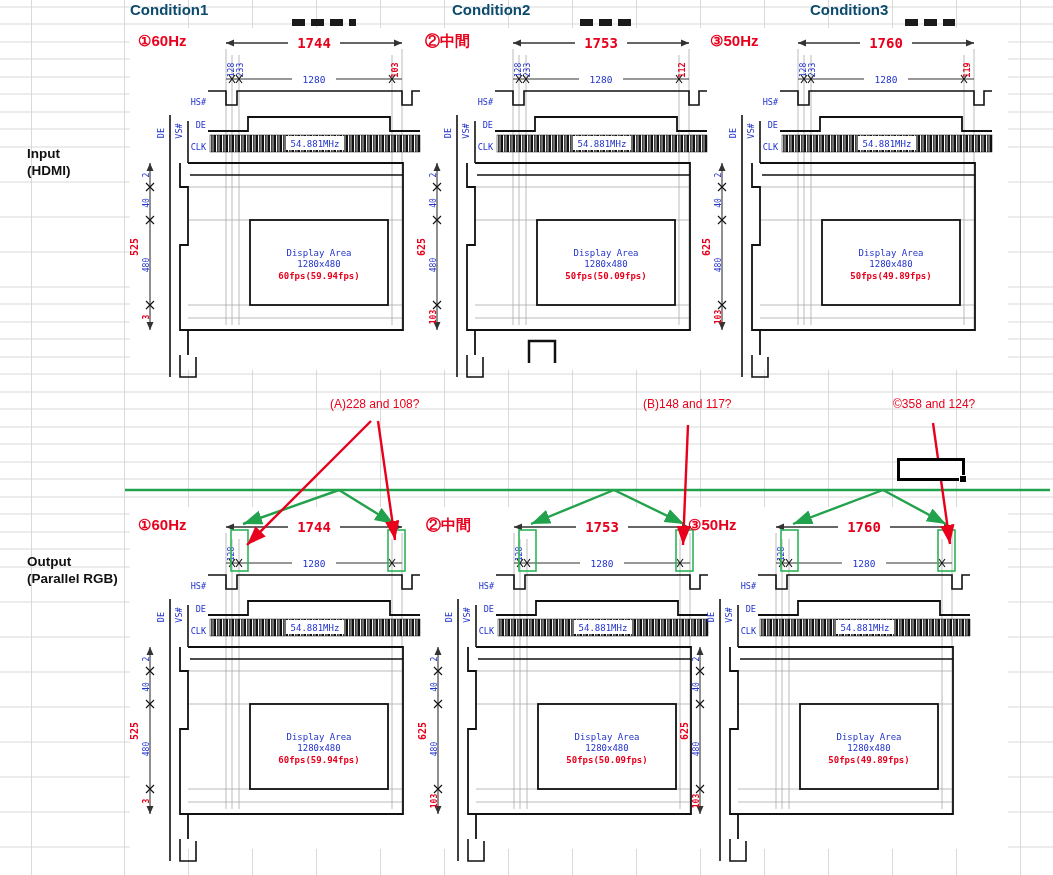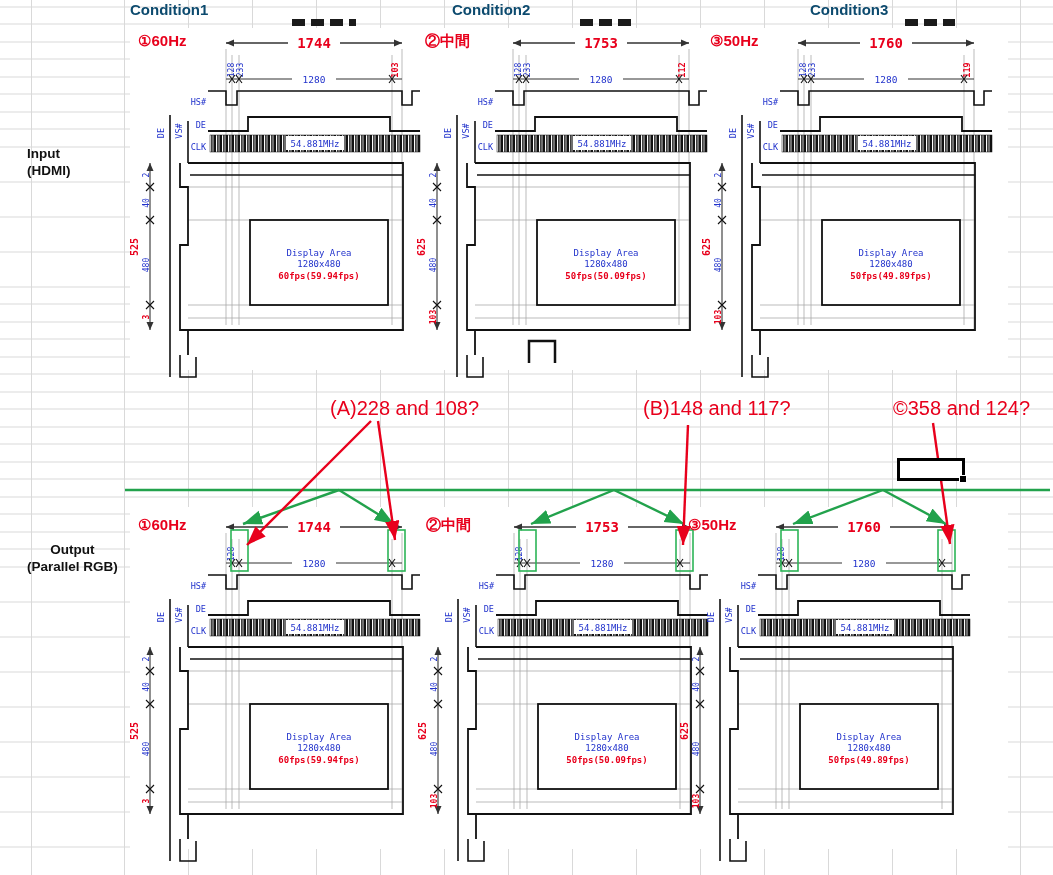--- a/index.html
+++ b/index.html
@@ -15,22 +15,22 @@
       repeating-linear-gradient(to bottom,transparent 0 16.5px,#d9d9d9 16.5px 17.5px);
     background-position:61px 7.5px;
   }
   .cover{position:absolute;background:#fff;}
   #cover-input{left:130px;top:28px;width:878px;height:342px;}
   #cover-output{left:130px;top:507px;width:878px;height:342px;}
   .cond-header{position:absolute;top:1px;font-size:15px;font-weight:600;color:#0c4a6e;}
   #cond1{left:130px;}#cond2{left:452px;}#cond3{left:775px;margin-left:35px;}
   .row-label{position:absolute;left:3px;font-size:13.5px;font-weight:700;color:#111;line-height:17px;white-space:nowrap;margin-left:24px;}
   #lbl-input{top:145px;}
-  #lbl-output{top:541px;text-align:center;}
-  .annotation{position:absolute;top:397px;font-size:20px;color:#e8001c;white-space:nowrap;}
+  #lbl-output{top:553px;}
+  .annotation{position:absolute;top:397px;font-size:12px;color:#e8001c;white-space:nowrap;}
   #ann-a{left:330px;}#ann-b{left:643px;}#ann-c{left:893px;}
   .frag{position:absolute;height:7px;background:repeating-linear-gradient(to right,#1a1a1a 0 13px,transparent 13px 19px);}
   svg.panel{position:absolute;overflow:visible;}
   #overlay{position:absolute;left:0;top:0;pointer-events:none;}
   #selected-cell{
     position:absolute;left:897px;top:458px;width:62px;height:17px;
     border:3px solid #000;background:#fff;
   }
   #selected-cell .handle{
     position:absolute;right:-5px;bottom:-5px;width:6px;height:6px;background:#000;border:1px solid #fff;

